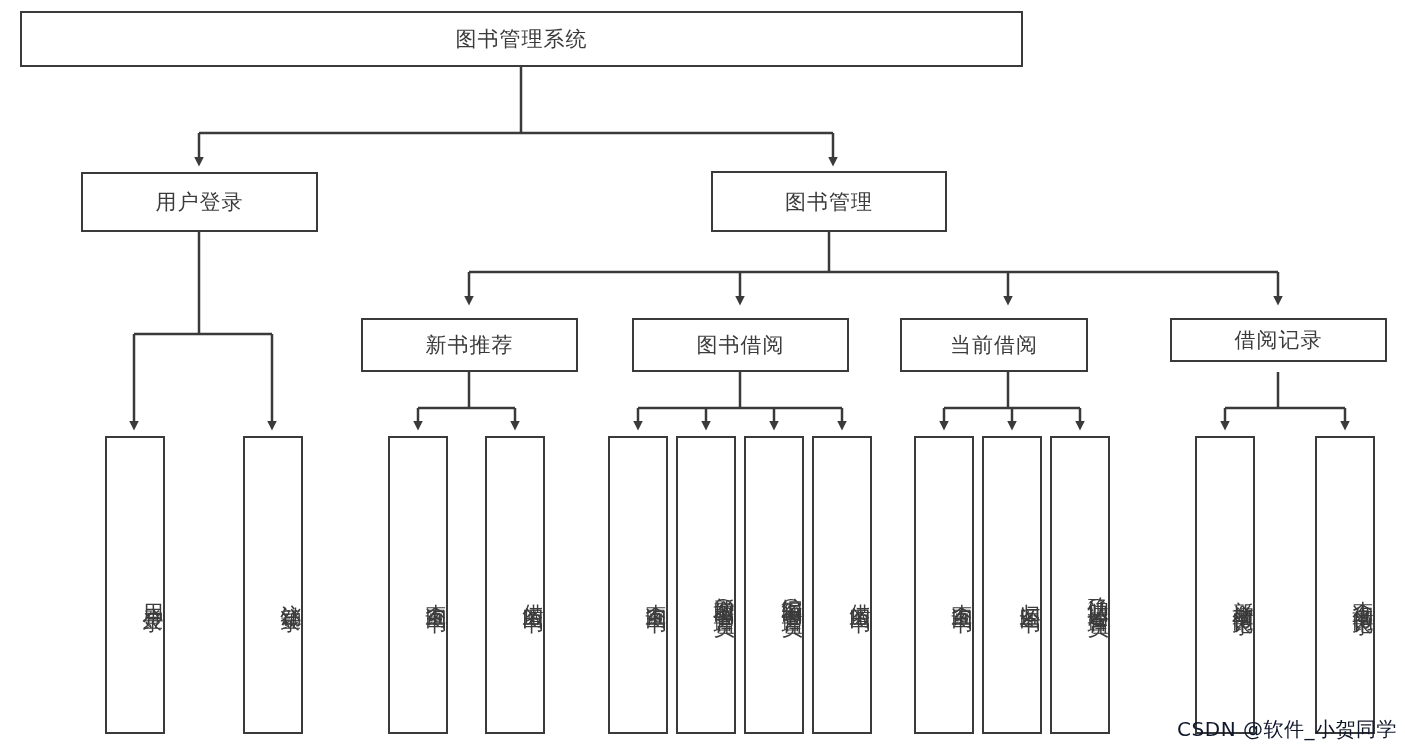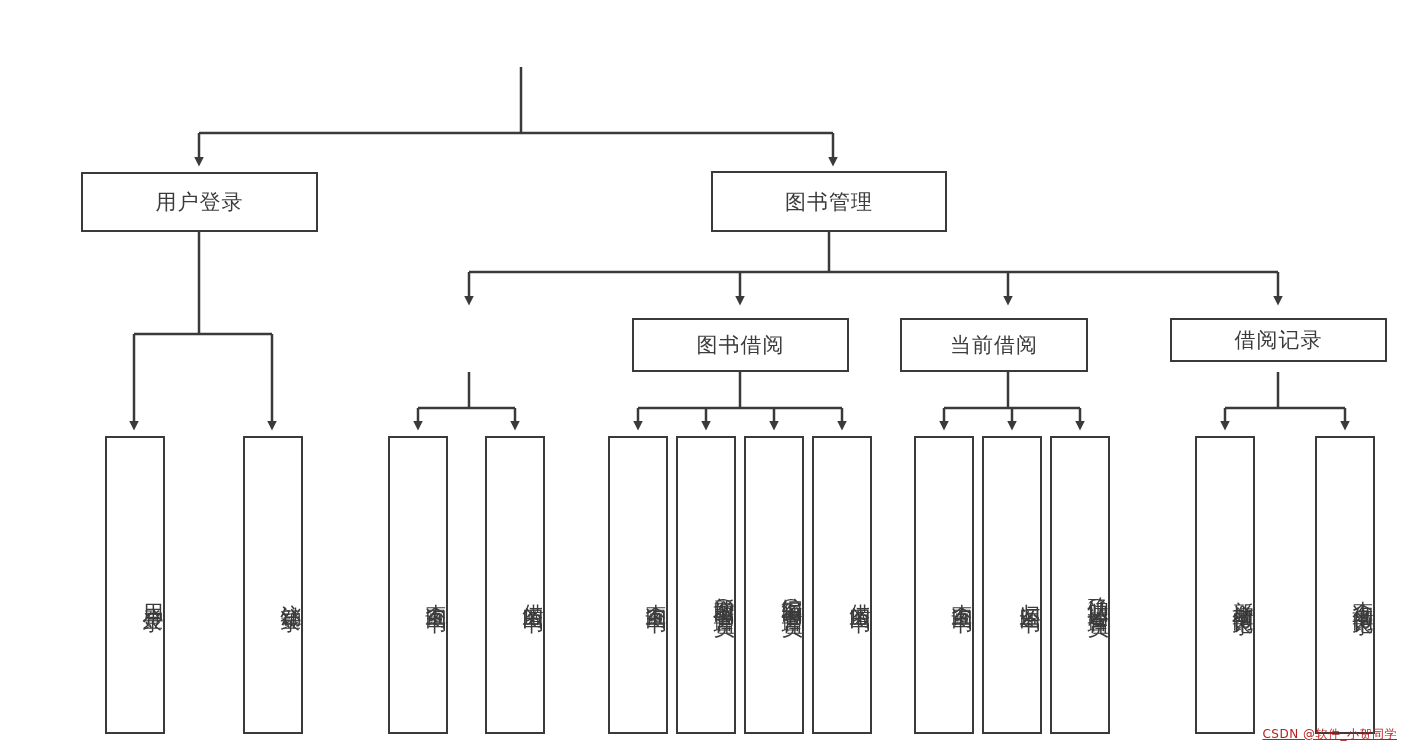--- a/index.html
+++ b/index.html
@@ -54,25 +54,24 @@
   .wire{
     stroke:#3a3a3a;
     stroke-width:2.5;
     fill:none;
   }
   .arrowfill{ fill:#3a3a3a; }
   #watermark{
     position:absolute;
     right:8px;
     bottom:4px;
-    font-size:12px;
-    color:#b91c1c;
+    font-size:20px;
+    color:#0f172a;
     letter-spacing:0.5px;
     white-space:nowrap;
-    text-decoration:underline;
   }
 </style>
 </head>
 <body>
 
 <div id="canvas">
 
   <svg id="wires" viewBox="0 0 1405 747">
     <defs>
       <marker id="arrow" markerWidth="12" markerHeight="12" refX="1.5" refY="5" orient="auto" markerUnits="userSpaceOnUse">
@@ -114,28 +113,34 @@
     <path class="wire" d="M944,408 L944,422" marker-end="url(#arrow)"></path>
     <path class="wire" d="M1012,408 L1012,422" marker-end="url(#arrow)"></path>
     <path class="wire" d="M1080,408 L1080,422" marker-end="url(#arrow)"></path>
 
     <path class="wire" d="M1278,372 L1278,408"></path>
     <path class="wire" d="M1225,408 L1345,408"></path>
     <path class="wire" d="M1225,408 L1225,422" marker-end="url(#arrow)"></path>
     <path class="wire" d="M1345,408 L1345,422" marker-end="url(#arrow)"></path>
   </svg>
 
+  <div class="node horizontal" style="left:20px;top:11px;width:1003px;height:56px;">
+    <span>图书管理系统</span>
+  </div>
 
   <div class="node horizontal" style="left:81px;top:172px;width:237px;height:60px;">
     <span>用户登录</span>
   </div>
   <div class="node horizontal" style="left:711px;top:171px;width:236px;height:61px;text-align:right;">
     <span>图书管理</span>
   </div>
 
+  <div class="node horizontal" style="left:361px;top:318px;width:217px;height:54px;">
+    <span>新书推荐</span>
+  </div>
   <div class="node horizontal" style="left:632px;top:318px;width:217px;height:54px;">
     <span>图书借阅</span>
   </div>
   <div class="node horizontal" style="left:900px;top:318px;width:188px;height:54px;">
     <span>当前借阅</span>
   </div>
   <div class="node horizontal" style="left:1170px;top:318px;width:217px;height:44px;">
     <span>借阅记录</span>
   </div>
 

